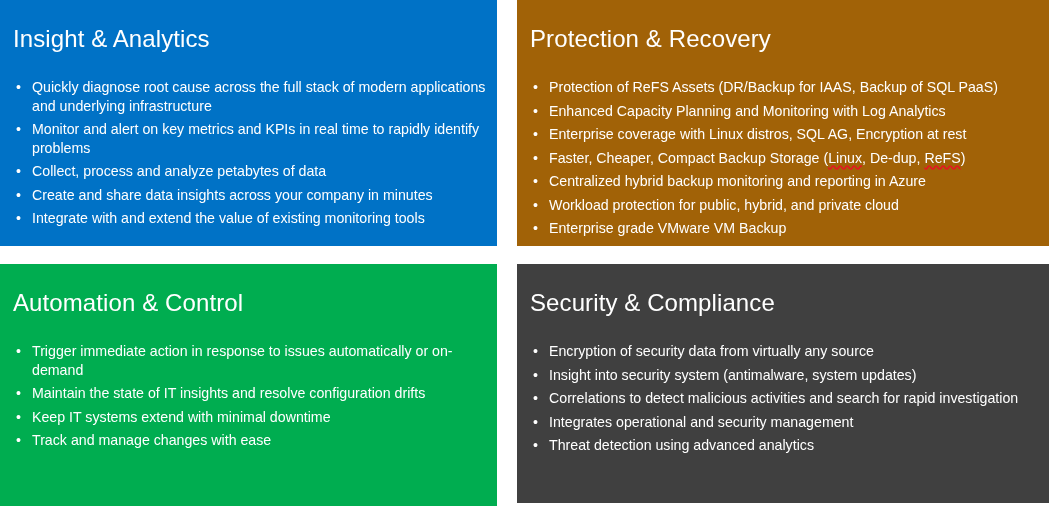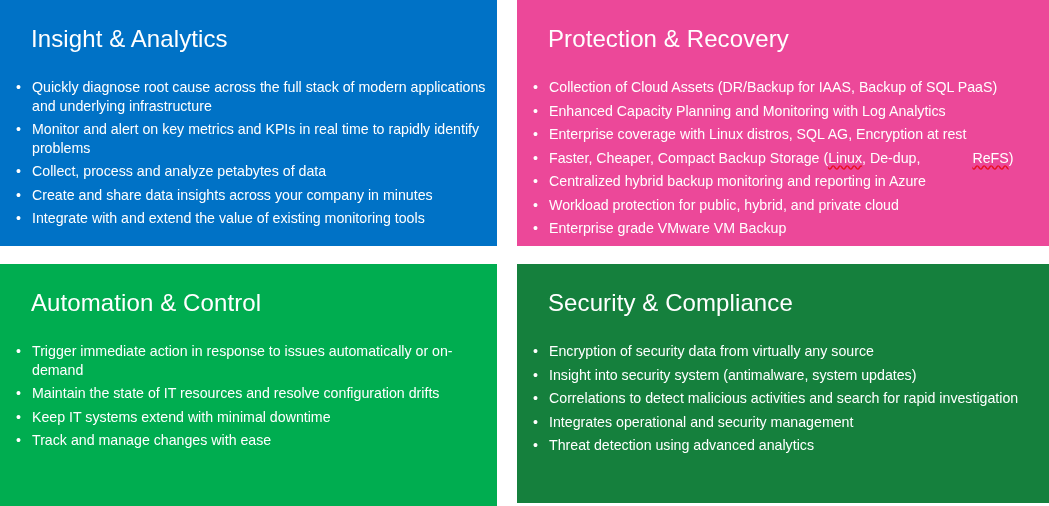--- a/index.html
+++ b/index.html
@@ -30,21 +30,21 @@
   .panel-tr { left: 517px; top: 0px;   width: 532px; height: 246px; }
   .panel-bl { left: 0px;   top: 264px; width: 497px; height: 287px; }
   .panel-br { left: 517px; top: 264px; width: 532px; height: 239px; }
 
   .panel-title {
     font-size: 24px;
     font-weight: 300;
     line-height: 1.1;
     letter-spacing: 0.1px;
     color: #ffffff;
-    padding: 6px 0 2px 31px;
+    padding: 6px 0 2px 13px;
     white-space: nowrap;
   }
   .bullets {
     list-style: none;
     margin: 0;
     padding: 4px 10px 0 14px;
   }
   .bullets li {
     position: relative;
     padding-left: 18px;
@@ -97,38 +97,38 @@
         <span class="bullet-dot">•</span>
         <span class="bullet-text">Create and share data insights across your company in minutes</span>
       </li>
       <li>
         <span class="bullet-dot">•</span>
         <span class="bullet-text">Integrate with and extend the value of existing monitoring tools</span>
       </li>
     </ul>
   </section>
 
-  <section class="panel panel-tr" style="background: #ec4899;">
+  <section class="panel panel-tr" style="background: #a16207;">
     <h2 class="panel-title">Protection &amp; Recovery</h2>
     <ul class="bullets">
       <li>
         <span class="bullet-dot">•</span>
-        <span class="bullet-text">Collection of Cloud Assets (DR/Backup for IAAS, Backup of SQL PaaS)</span>
+        <span class="bullet-text">Protection of ReFS Assets (DR/Backup for IAAS, Backup of SQL PaaS)</span>
       </li>
       <li>
         <span class="bullet-dot">•</span>
         <span class="bullet-text">Enhanced Capacity Planning and Monitoring with Log Analytics</span>
       </li>
       <li>
         <span class="bullet-dot">•</span>
         <span class="bullet-text">Enterprise coverage with Linux distros, SQL AG, Encryption at rest</span>
       </li>
       <li>
         <span class="bullet-dot">•</span>
-        <span class="bullet-text" id="pr-bullet-4">Faster, Cheaper, Compact Backup Storage (<span class="misspelled" style="text-decoration-color: rgb(232, 17, 35);">Linux</span>, De-dup, <span class="misspelled" style="text-decoration-color: rgb(232, 17, 35); margin-left: 48px;">ReFS</span>)</span>
+        <span class="bullet-text" id="pr-bullet-4">Faster, Cheaper, Compact Backup Storage (<span class="misspelled" style="text-decoration-color: rgb(232, 17, 35);">Linux</span>, De-dup, <span class="misspelled" style="text-decoration-color: rgb(232, 17, 35);">ReFS</span>)</span>
       </li>
       <li>
         <span class="bullet-dot">•</span>
         <span class="bullet-text">Centralized hybrid backup monitoring and reporting in Azure</span>
       </li>
       <li>
         <span class="bullet-dot">•</span>
         <span class="bullet-text">Workload protection for public, hybrid, and private cloud</span>
       </li>
       <li>
@@ -140,34 +140,34 @@
 
   <section class="panel panel-bl" style="background: rgb(0, 173, 80);">
     <h2 class="panel-title">Automation &amp; Control</h2>
     <ul class="bullets">
       <li>
         <span class="bullet-dot">•</span>
         <span class="bullet-text">Trigger immediate action in response to issues automatically or on-demand</span>
       </li>
       <li>
         <span class="bullet-dot">•</span>
-        <span class="bullet-text">Maintain the state of IT resources and resolve configuration drifts</span>
+        <span class="bullet-text">Maintain the state of IT insights and resolve configuration drifts</span>
       </li>
       <li>
         <span class="bullet-dot">•</span>
         <span class="bullet-text">Keep IT systems extend with minimal downtime</span>
       </li>
       <li>
         <span class="bullet-dot">•</span>
         <span class="bullet-text">Track and manage changes with ease</span>
       </li>
     </ul>
   </section>
 
-  <section class="panel panel-br" style="background: #15803d;">
+  <section class="panel panel-br" style="background: #404040;">
     <h2 class="panel-title">Security &amp; Compliance</h2>
     <ul class="bullets">
       <li>
         <span class="bullet-dot">•</span>
         <span class="bullet-text">Encryption of security data from virtually any source</span>
       </li>
       <li>
         <span class="bullet-dot">•</span>
         <span class="bullet-text">Insight into security system (antimalware, system updates)</span>
       </li>

